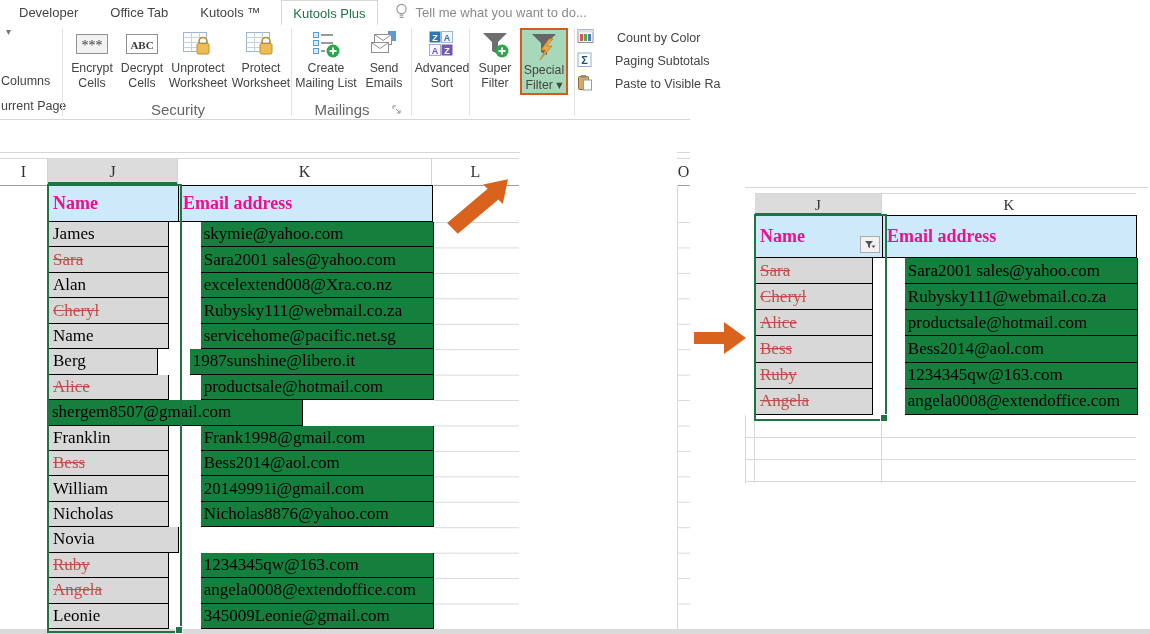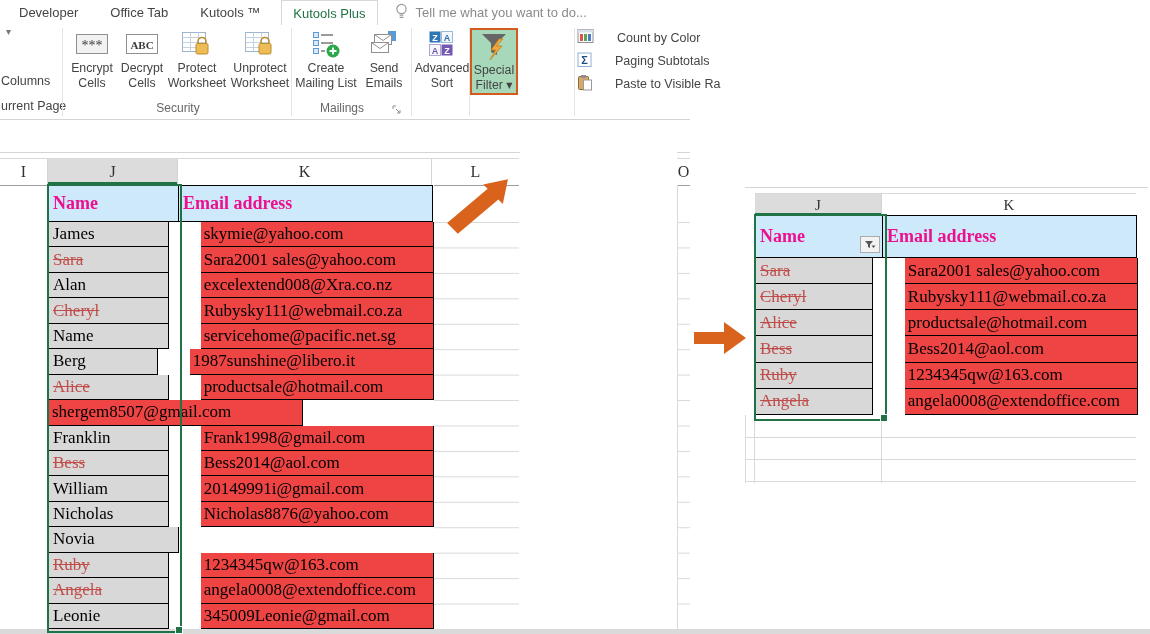--- a/index.html
+++ b/index.html
@@ -19,21 +19,21 @@
   .ribbon{position:absolute;left:0;top:25px;width:690px;height:95px;background:#fff;border-bottom:1px solid #d5d5d5;box-sizing:border-box;}
   .vsep{position:absolute;top:3px;height:88px;width:1px;background:#e4e4e4;}
   .caret-top{position:absolute;left:6px;top:1px;font-size:10px;color:#777;}
   .cut1{position:absolute;left:1px;top:49px;font-size:12.5px;color:#444;white-space:nowrap;}
   .cut2{position:absolute;left:1px;top:74px;font-size:12.5px;color:#444;white-space:nowrap;}
   .btnrow{position:absolute;top:3px;height:67px;display:flex;align-items:flex-start;}
   .rbtn{height:66px;display:flex;flex-direction:column;align-items:center;box-sizing:border-box;cursor:default;}
   .rbtn .icn{margin-top:1px;height:30px;display:flex;align-items:center;justify-content:center;}
   .rlabel{margin-top:2px;font-size:12.3px;line-height:1.2;text-align:center;color:#444;}
   .rbtn.hl{background:#a7d8ba;border:2px solid #d35b1e;height:67px;}
-  .glabel{position:absolute;top:76px;font-size:12px;color:#666;text-align:center;}
+  .glabel{position:absolute;top:76px;font-size:15px;color:#666;text-align:center;}
   .launcher{position:absolute;left:392px;top:76px;}
   .srow{position:absolute;left:577px;height:18px;display:flex;align-items:center;gap:22px;font-size:12.5px;color:#444;white-space:nowrap;}
 
   
   .menu{position:absolute;left:520px;top:97px;width:160px;background:#fff;border:1px solid #bfbfbf;
         box-shadow:2px 3px 5px rgba(0,0,0,.18);padding:3px 0;z-index:40;box-sizing:border-box;}
   .mitem{height:23.5px;display:flex;align-items:center;padding-left:29px;font-size:13px;color:#444;box-sizing:border-box;}
   .mitem.mhl{height:26px;background:#daeee3;border:2px solid #cb5a1c;padding-left:27px;}
   .msep{height:1px;background:#e0e0e0;margin:3px 8px 3px 28px;}
 
@@ -49,21 +49,21 @@
 
   
   .sheettable{position:absolute;border-left:1px solid #000;font-family:"Liberation Serif","DejaVu Serif",serif;background:#fff;box-sizing:content-box;}
   .thead{display:flex;}
   .hcell{position:relative;box-sizing:border-box;border-top:1px solid #000;border-right:1px solid #000;border-bottom:1px solid #000;
          background:#cee9f9;color:#ec108f;font-weight:bold;font-size:18px;display:flex;align-items:center;padding-left:4px;overflow:hidden;white-space:nowrap;}
   .trow{display:flex;gap:32px;}
   .tc{box-sizing:border-box;border-right:1px solid #000;border-bottom:1px solid #000;font-size:17px;
       overflow:hidden;white-space:nowrap;display:flex;align-items:center;color:#000;}
   .ncell{background:#d8d8d8;padding-left:4px;}
-  .ecell{background:#ef4444;padding-left:3px;}
+  .ecell{background:#15803d;padding-left:3px;}
   .strike{color:#bf4d4a;text-decoration:line-through;}
   .sel{position:absolute;border:2px solid #217346;pointer-events:none;z-index:20;}
   .handle{position:absolute;width:6px;height:6px;background:#217346;border:1px solid #fff;z-index:21;}
   .afbtn{position:absolute;right:2px;bottom:4px;width:18px;height:15px;background:#f2f2f2;border:1px solid #ababab;
          display:flex;align-items:center;justify-content:center;}
   .statusbar{position:absolute;left:0;top:629px;width:1150px;height:5px;background:#dadada;}
   .arrow{position:absolute;z-index:50;}
 </style>
 </head>
 <body>
@@ -108,41 +108,41 @@
         </div>
         <div class="rbtn" style="width:48px">
           <span class="icn">
             <svg width="34" height="28" viewBox="0 0 34 28">
               <rect x="1.5" y="4.5" width="31" height="19" fill="#fff" stroke="#909090"></rect>
               <text x="17" y="18.5" text-anchor="middle" font-size="11" font-weight="bold" fill="#3a3a3a" font-family="serif">ABC</text>
             </svg>
           </span>
           <div class="rlabel"><span>Decrypt Cells</span></div>
         </div>
-        <div class="rbtn" style="width:62px">
+        <div class="rbtn" style="width:64px">
           <span class="icn">
             <svg width="32" height="28" viewBox="0 0 32 28">
               <rect x="1.5" y="2.5" width="23" height="19" fill="#fff" stroke="#9eb6cc"></rect>
               <path d="M1.5 7.5h23M1.5 12.5h23M1.5 17.5h23M9.5 2.5v19M17.5 2.5v19" stroke="#c5d3e0" fill="none"></path>
               <path d="M17 14v-2.5a4 4 0 0 1 8 0V14" fill="none" stroke="#bb8d30" stroke-width="1.6"></path>
               <rect x="15" y="13.5" width="12" height="10.5" rx="1.5" fill="#eebc54" stroke="#bb8d30"></rect>
             </svg>
           </span>
-          <div class="rlabel"><span>Protect Worksheet</span></div>
-        </div>
-        <div class="rbtn" style="width:64px">
+          <div class="rlabel"><span>Unprotect Worksheet</span></div>
+        </div>
+        <div class="rbtn" style="width:62px">
           <span class="icn">
             <svg width="32" height="28" viewBox="0 0 32 28">
               <rect x="1.5" y="2.5" width="23" height="19" fill="#fff" stroke="#9eb6cc"></rect>
               <path d="M1.5 7.5h23M1.5 12.5h23M1.5 17.5h23M9.5 2.5v19M17.5 2.5v19" stroke="#c5d3e0" fill="none"></path>
               <path d="M17 14v-2.5a4 4 0 0 1 8 0V14" fill="none" stroke="#bb8d30" stroke-width="1.6"></path>
               <rect x="15" y="13.5" width="12" height="10.5" rx="1.5" fill="#eebc54" stroke="#bb8d30"></rect>
             </svg>
           </span>
-          <div class="rlabel"><span>Unprotect Worksheet</span></div>
+          <div class="rlabel"><span>Protect Worksheet</span></div>
         </div>
       </div>
     <div class="glabel" style="left:66px;width:224px">Security</div>
 
     <div class="btnrow" id="mail-btns" style="left:294px">
         <div class="rbtn" style="width:64px">
           <span class="icn">
             <svg width="30" height="30" viewBox="0 0 30 30">
               <g stroke="#5b9bd5" fill="#dce9f7">
                 <rect x="2.5" y="3.5" width="5" height="5"></rect>
@@ -184,20 +184,30 @@
               <rect x="1.5" y="14.5" width="11" height="11" fill="#f3f7fb" stroke="#b2a3cf"></rect>
               <rect x="13.5" y="14.5" width="11" height="11" fill="#7558b0"></rect>
               <text x="7" y="10.5" font-size="9" font-weight="bold" fill="#fff" text-anchor="middle">Z</text>
               <text x="19" y="10.5" font-size="9" font-weight="bold" fill="#2e75b6" text-anchor="middle">A</text>
               <text x="7" y="23.5" font-size="9" font-weight="bold" fill="#7558b0" text-anchor="middle">A</text>
               <text x="19" y="23.5" font-size="9" font-weight="bold" fill="#fff" text-anchor="middle">Z</text>
             </svg>
           </span>
           <div class="rlabel"><span>Advanced Sort</span></div>
         </div>
+        <div class="rbtn" style="width:50px">
+          <span class="icn">
+            <svg width="30" height="30" viewBox="0 0 30 30">
+              <polygon points="3,4 27,4 18,13 18,25 12,22 12,13" fill="#6e6e6e"></polygon>
+              <circle cx="22" cy="22" r="6.5" fill="#2ba84a"></circle>
+              <path d="M22 18.5v7M18.5 22h7" stroke="#fff" stroke-width="1.8"></path>
+            </svg>
+          </span>
+          <div class="rlabel"><span>Super Filter</span></div>
+        </div>
         <div class="rbtn hl" style="width:48px">
           <span class="icn">
             <svg width="30" height="30" viewBox="0 0 30 30">
               <polygon points="3,3 27,3 18,12 18,24 12,21 12,12" fill="#666"></polygon>
               <polygon points="20,8 12,19 16.5,19 11,29 23,15 17.5,15 24,8" fill="#f0a73d" stroke="#c07f1f" stroke-width="0.8"></polygon>
             </svg>
           </span>
           <div class="rlabel"><span>Special Filter</span> <span>▾</span></div>
         </div>
       </div>

